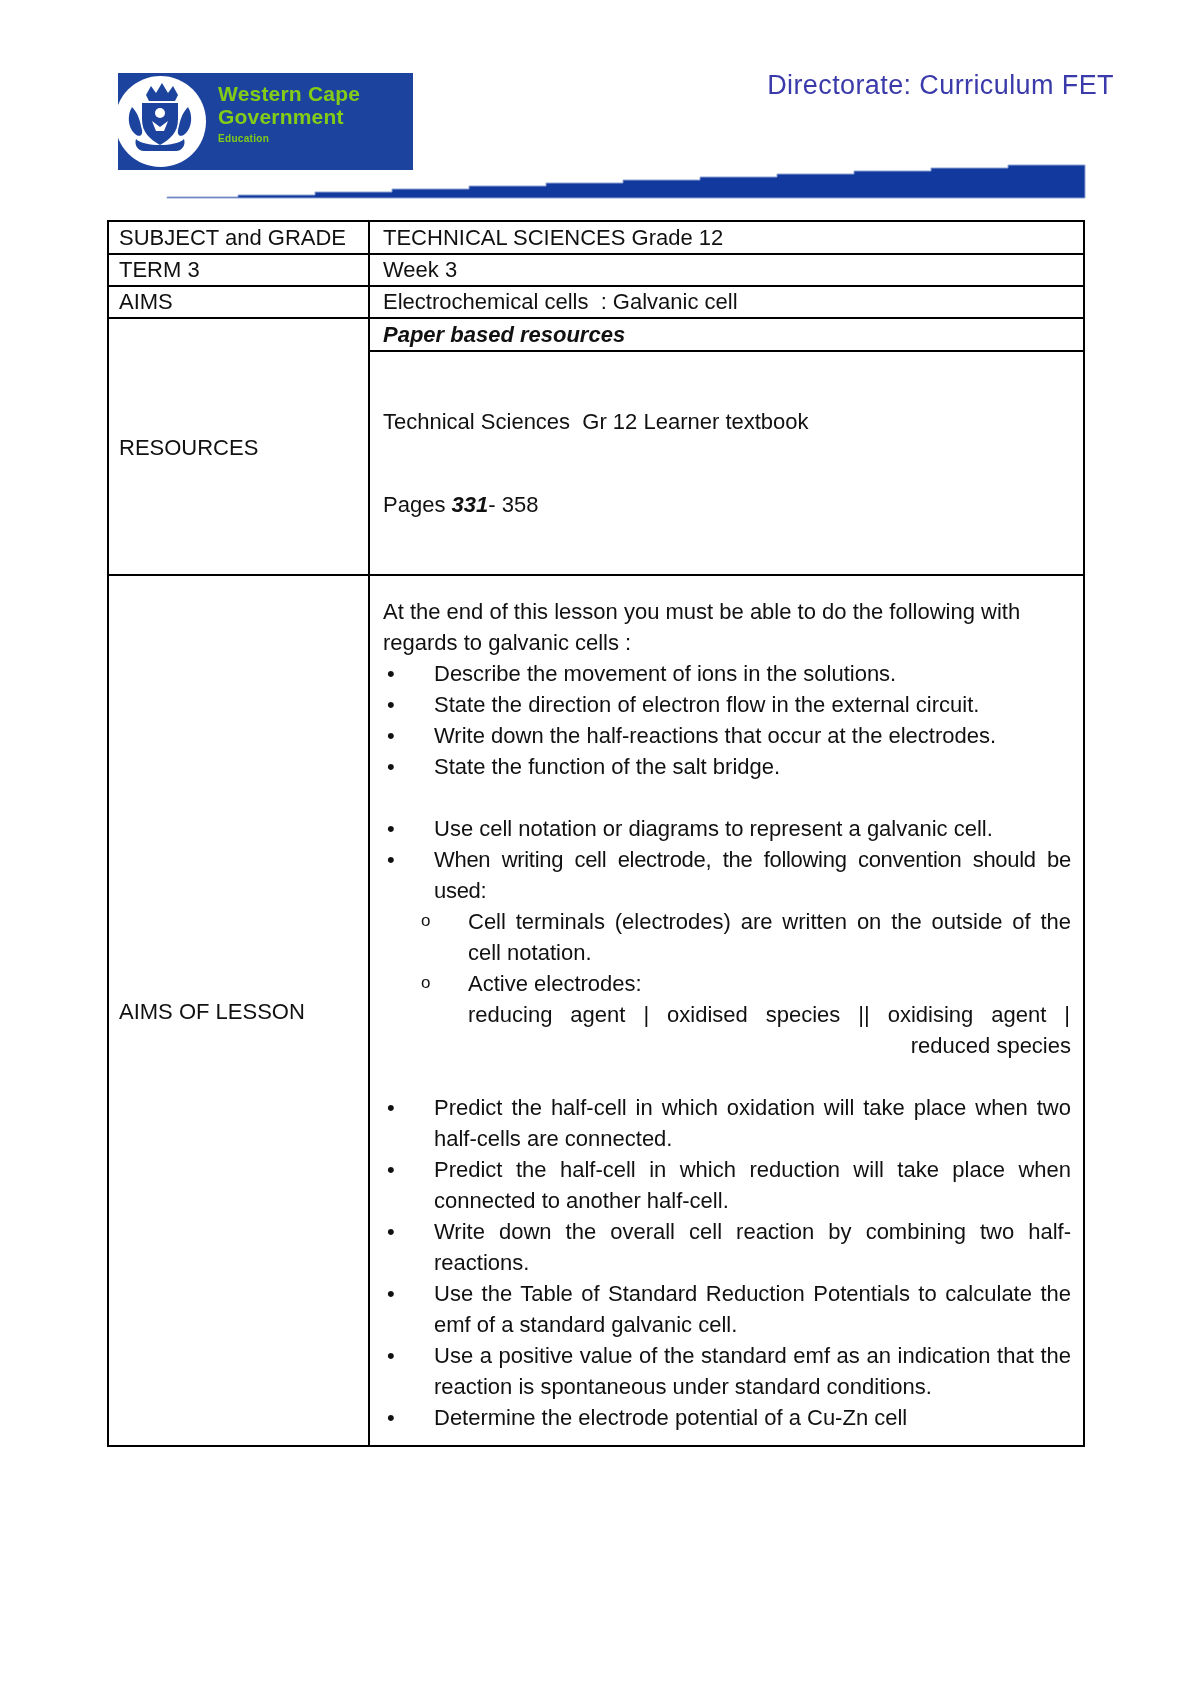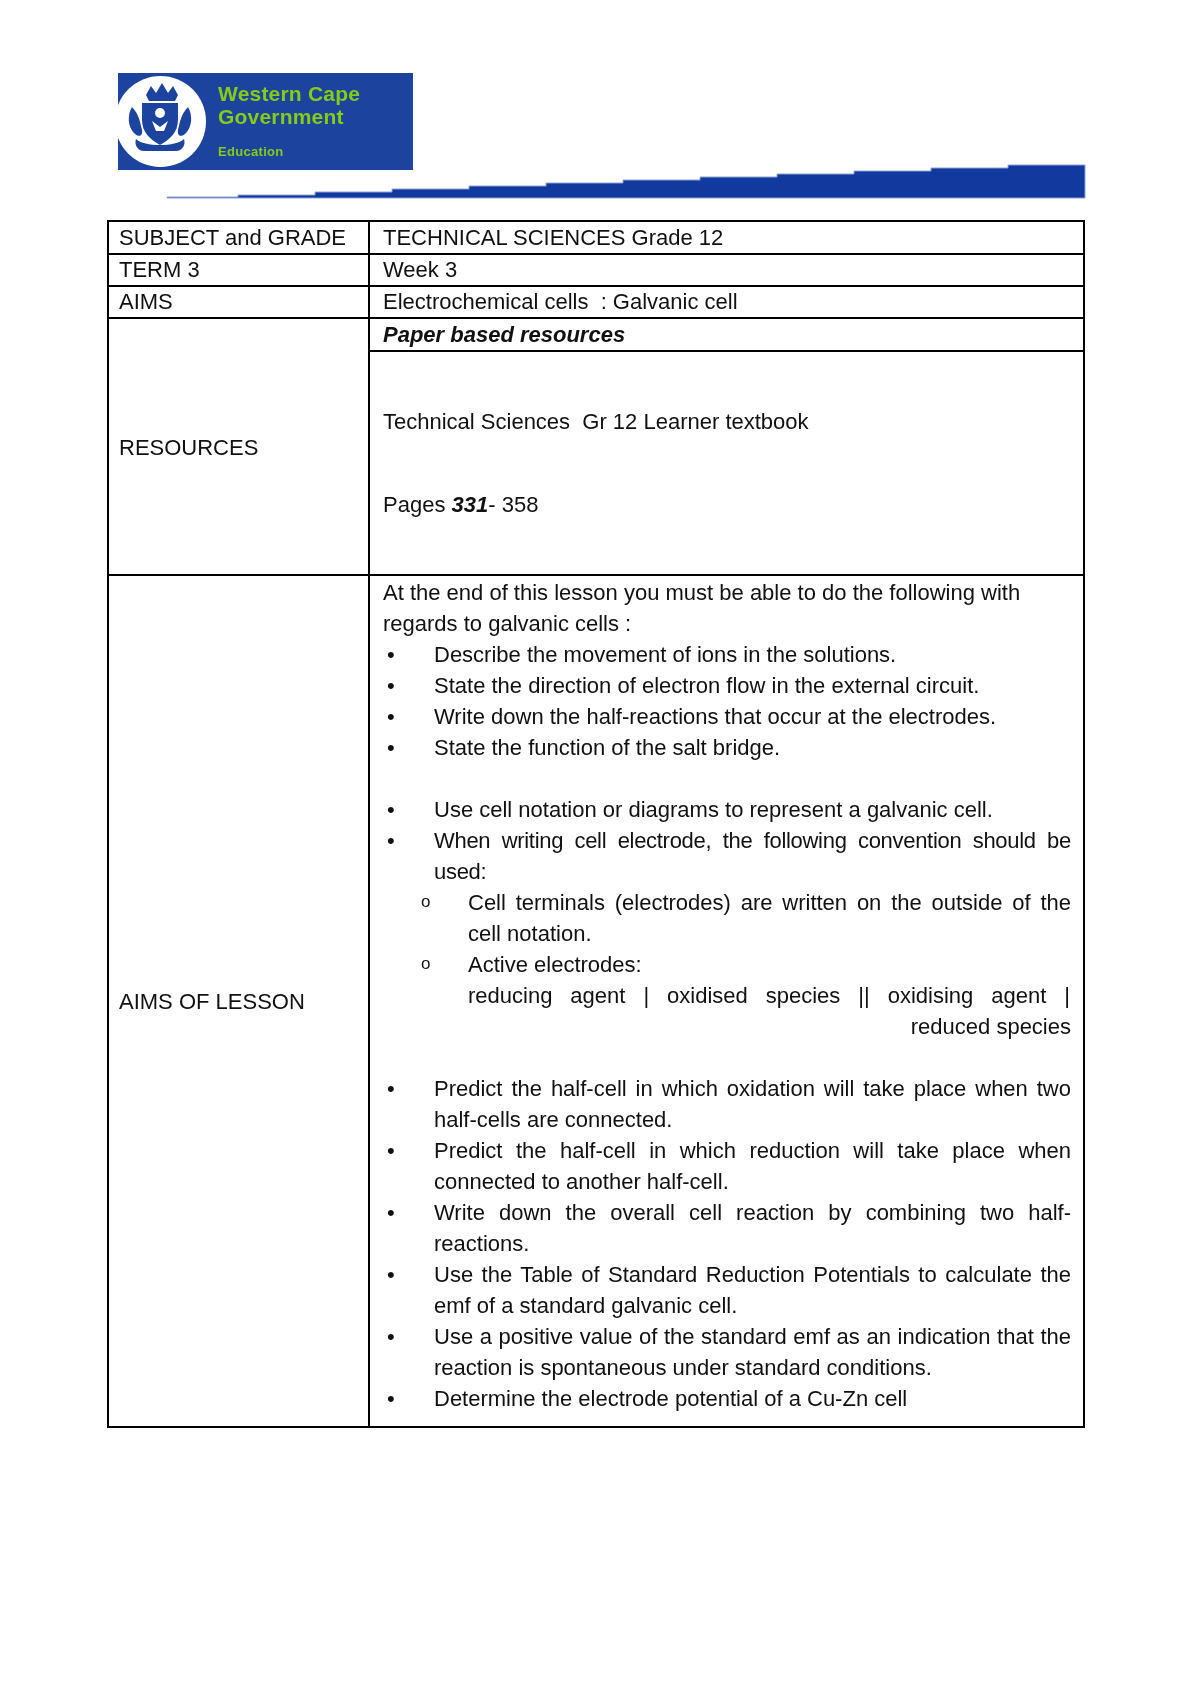--- a/index.html
+++ b/index.html
@@ -6,21 +6,21 @@
   html,body { background:#ffffff; }
   body { font-family:"Liberation Sans", sans-serif; color:#111; }
   .page { position:relative; width:1200px; height:1696px; background:#fff; margin:0 auto; overflow:hidden; }
 
   
   .logo { position:absolute; left:118px; top:73px; width:295px; height:97px; background:#1c449e; }
   .logo-emblem { position:absolute; left:-3px; top:3px; width:91px; height:91px; background:#fff; border-radius:50%; }
   .logo-emblem svg { position:absolute; left:9px; top:7px; }
   .logo-text { position:absolute; left:100px; top:9px; color:#84cc16; }
   .logo-line1, .logo-line2 { font-weight:700; font-size:21px; line-height:23px; letter-spacing:0.2px; }
-  .logo-line3 { font-weight:700; font-size:13px; margin-top:16px; letter-spacing:0.3px; }
+  .logo-line3 { font-weight:700; font-size:10px; margin-top:5px; letter-spacing:0.3px; }
 
   .directorate { position:absolute; top:70px; right:86px; font-size:27px; letter-spacing:0.4px;
                  color:#3a3aab; }
 
   .swoosh { position:absolute; left:152px; top:156px; }
 
   
   table.lesson { position:absolute; left:107px; top:220px; width:978px;
                  border-collapse:collapse; table-layout:fixed; }
   table.lesson td { border:2px solid #000; font-size:22px; vertical-align:middle; }
@@ -30,21 +30,21 @@
   tr.r2 td { height:32px; }
   tr.r3 td { height:32px; }
   tr.r4a td { height:33px; }
   tr.r4b td { height:62px; }
   td.top { vertical-align:top; padding-top:4px; }
   .bold-it { font-weight:700; font-style:italic; }
   .res-line { line-height:31px; }
   .pg-num { font-style:italic; font-weight:600; }
 
   
-  td.aims { padding:1px 12px 12px 13px; line-height:31px; vertical-align:top; white-space:normal; }
+  td.aims { padding:20px 12px 12px 13px; line-height:31px; vertical-align:top; white-space:normal; }
   .aims-intro { text-align:left; }
   .li { position:relative; padding-left:51px; text-align:justify; }
   .li .mk { position:absolute; left:4px; top:0; }
   .li2 { position:relative; padding-left:85px; text-align:justify; }
   .li2 .mk { position:absolute; left:38px; top:-1px; font-size:17px; }
   .tight { letter-spacing:-0.3px; word-spacing:-1.5px; }
   .nl1 { padding-left:85px; padding-right:1px; text-align:justify; text-align-last:justify; }
   .nl2 { padding-left:69px;text-align:right; }
   .group-gap { height:31px; }
 </style>
@@ -67,20 +67,21 @@
         </g>
       </svg>
     </div>
     <div class="logo-text">
       <div class="logo-line1">Western Cape</div>
       <div class="logo-line2">Government</div>
       <div class="logo-line3">Education</div>
     </div>
   </div>
 
+  <div class="directorate">Directorate: Curriculum FET</div>
 
   <svg class="swoosh" width="935" height="44" viewBox="0 0 935 44" aria-hidden="true">
     <polygon fill="#11399e" stroke="#8fa3d2" stroke-width="1" points="15,42 933,42 933,9 856,9 856,12 779,12 779,15 702,15 702,18 625,18 625,21 548,21 548,24 471,24 471,27 394,27 394,30 317,30 317,33 240,33 240,36 163,36 163,39 86,39 86,41 15,41"></polygon>
   </svg>
 
   <table class="lesson">
     <tbody>
         <tr class="r1">
       <td class="c1">SUBJECT and GRADE</td>
       <td class="c2">TECHNICAL SCIENCES Grade 12</td>

